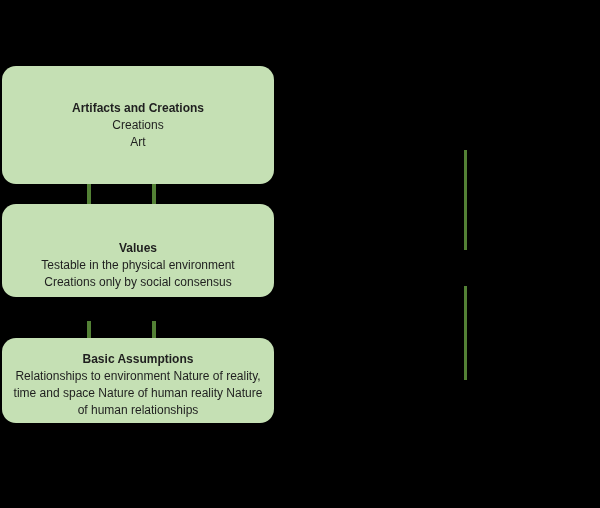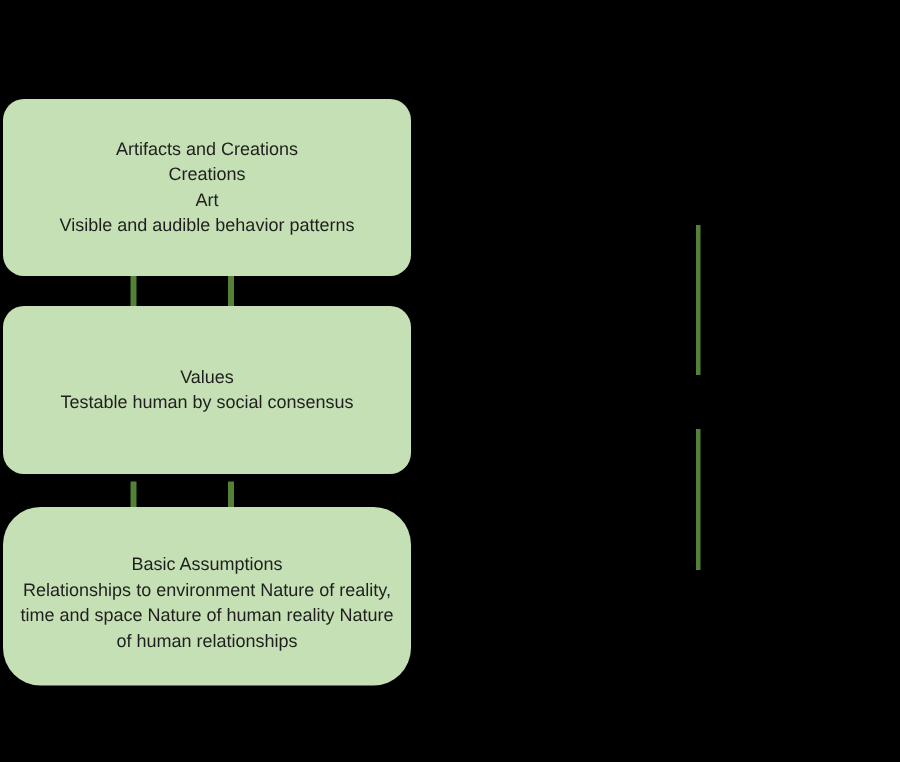--- a/index.html
+++ b/index.html
@@ -29,25 +29,25 @@
     flex-direction: column;
     justify-content: center;
     align-items: center;
     padding: 6px 11px;
     color: var(--text, #1F1F1F);
     font-size: 12px;
     line-height: 17px;
     text-align: center;
   }
   .box-title {
-    font-weight: normal;
+    font-weight: bold;
   }
   .box1 { top: 66px;  height: 118px; }
-  .box2 { top: 204px; height: 112px; }
-  .box3 { top: 338px; height: 119px; padding-top: 14px; border-radius: 25px; }
+  .box2 { top: 204px; height: 93px; justify-content: flex-end; }
+  .box3 { top: 338px; height: 85px; padding-top: 14px; }
   .stub {
     position: absolute;
     width: 4px;
     background: var(--green, #538135);
   }
   .stub-a1 { left: 87px;  top: 184px; height: 20px; }
   .stub-a2 { left: 152px; top: 184px; height: 20px; }
   .stub-b1 { left: 87px;  top: 321px; height: 17px; }
   .stub-b2 { left: 152px; top: 321px; height: 17px; }
   .vline {
@@ -60,29 +60,29 @@
 </style>
 </head>
 <body>
 
 <div class="canvas">
 
   <div class="box box1">
     <div class="box-title">Artifacts and Creations</div>
     <div class="box-line">Creations</div>
     <div class="box-line">Art</div>
-    <div class="box-line">Visible and audible behavior patterns</div>
   </div>
 
   <div class="stub stub-a1"></div>
   <div class="stub stub-a2"></div>
 
   <div class="box box2">
     <div class="box-title">Values</div>
-    <div class="box-line">Testable human by social consensus</div>
+    <div class="box-line">Testable in the physical environment</div>
+    <div class="box-line">Creations only by social consensus</div>
   </div>
 
   <div class="stub stub-b1"></div>
   <div class="stub stub-b2"></div>
 
   <div class="box box3">
     <div class="box-title">Basic Assumptions</div>
     <div class="box-line">Relationships to environment Nature of reality, time and space Nature of human reality Nature of human relationships</div>
   </div>
 

